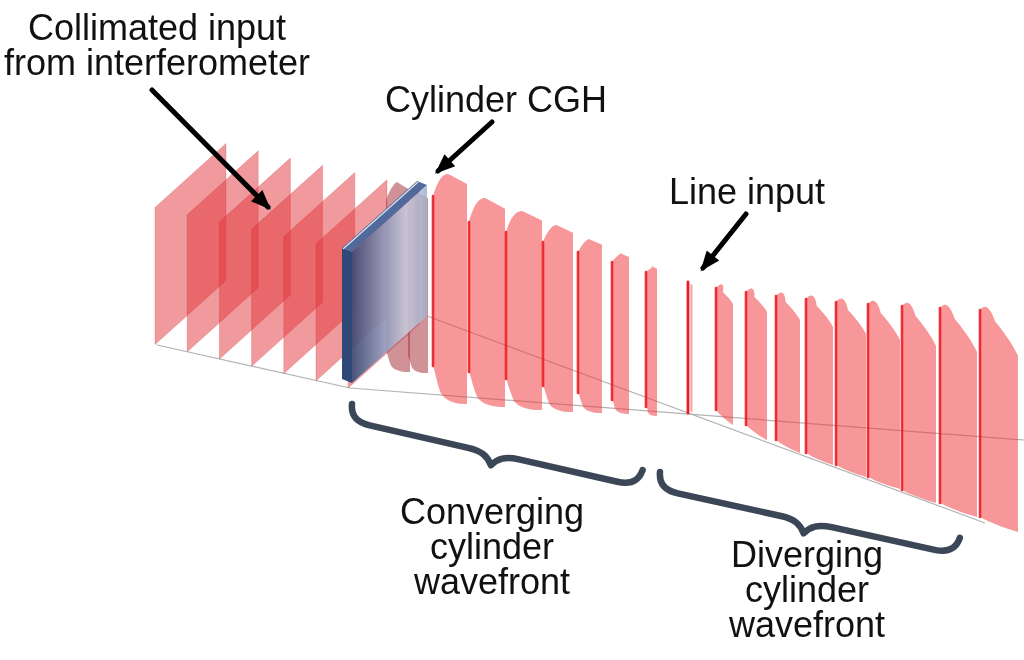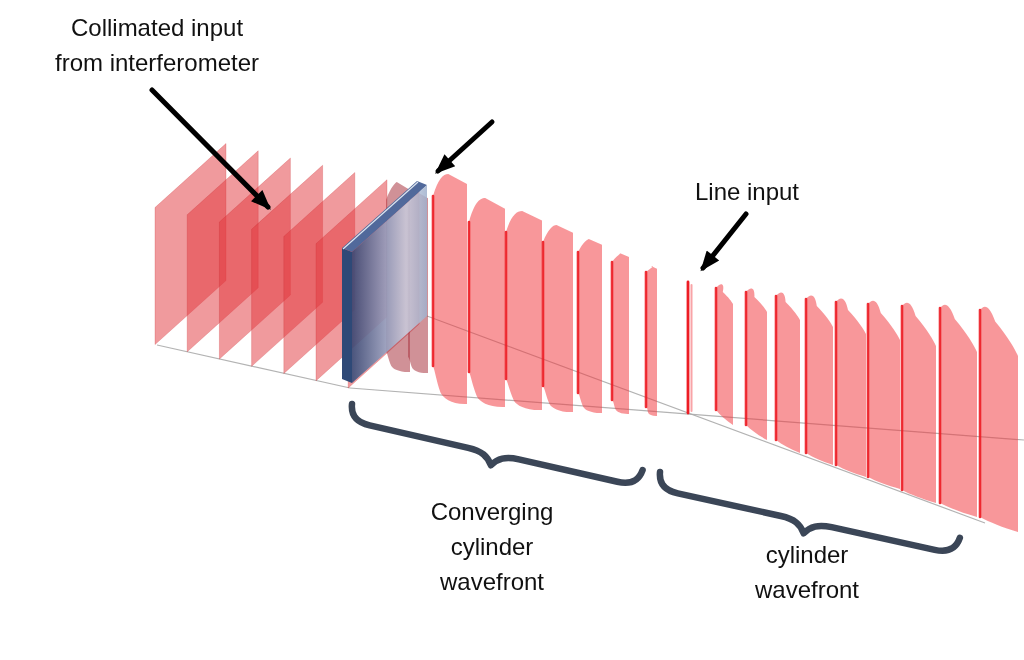--- a/index.html
+++ b/index.html
@@ -3,21 +3,21 @@
 <meta charset="utf-8">
 <style>
   html,body{margin:0;padding:0;background:#fff;}
   .stage{
     position:relative;width:1024px;height:660px;overflow:hidden;
     font-family:"Liberation Sans",sans-serif;background:#fff;
   }
   #scene{position:absolute;left:0;top:0;}
   .lbl{
     position:absolute;transform:translateX(-50%);text-align:center;
-    color:#111;font-size:24px;line-height:35px;white-space:nowrap;font-weight:400;
+    color:#111;font-size:36px;line-height:35px;white-space:nowrap;font-weight:400;
   }
   .lbl span{display:block;}
 </style>
 </head>
 <body>
 
 <div class="stage" style="background: rgb(255, 255, 255);">
   <svg id="scene" width="1024" height="660" viewBox="0 0 1024 660">
       <defs>
         <linearGradient id="cghGrad" x1="0" y1="0" x2="1" y2="0">
@@ -85,28 +85,32 @@
       <line stroke="#000000" stroke-width="5" stroke-linecap="round" marker-end="url(#ah)" x1="746" y1="214" x2="703" y2="268"></line>
       <path fill="none" stroke="#3B4657" stroke-width="6.5" stroke-linecap="round" stroke-linejoin="round" d="M0,0 C1,8 5,17 22,17 L123,17 C137,17 144,21 149,29 C154,21 161,17 175,17 L276,17 C293,17 297,8 298,0" transform="translate(352,404) rotate(12.8)"></path>
       <path fill="none" stroke="#3B4657" stroke-width="6.5" stroke-linecap="round" stroke-linejoin="round" d="M0,0 C1,8 5,17 22,17 L127.5,17 C141.5,17 148.5,21 153.5,29 C158.5,21 165.5,17 179.5,17 L285,17 C302,17 306,8 307,0" transform="translate(660,472) rotate(12.4)"></path>
     </svg>
 
   <div class="lbl" style="left: 157px; top: 10px; color: rgb(17, 17, 17);">
     <span>Collimated input</span>
     <span>from interferometer</span>
   </div>
 
+  <div class="lbl" style="left: 496px; top: 82px; color: rgb(17, 17, 17);">
+    <span>Cylinder CGH</span>
+  </div>
 
   <div class="lbl" style="left: 747px; top: 174px; color: rgb(17, 17, 17);">
     <span>Line input</span>
   </div>
 
   <div class="lbl" style="left: 492px; top: 477px; color: rgb(17, 17, 17); margin-top: 17px;">
     <span>Converging</span>
     <span>cylinder</span>
     <span>wavefront</span>
   </div>
 
   <div class="lbl" style="left: 807px; top: 537px; color: rgb(17, 17, 17);">
+    <span>Diverging</span>
     <span>cylinder</span>
     <span>wavefront</span>
   </div>
 </div>
 
 </body></html>

